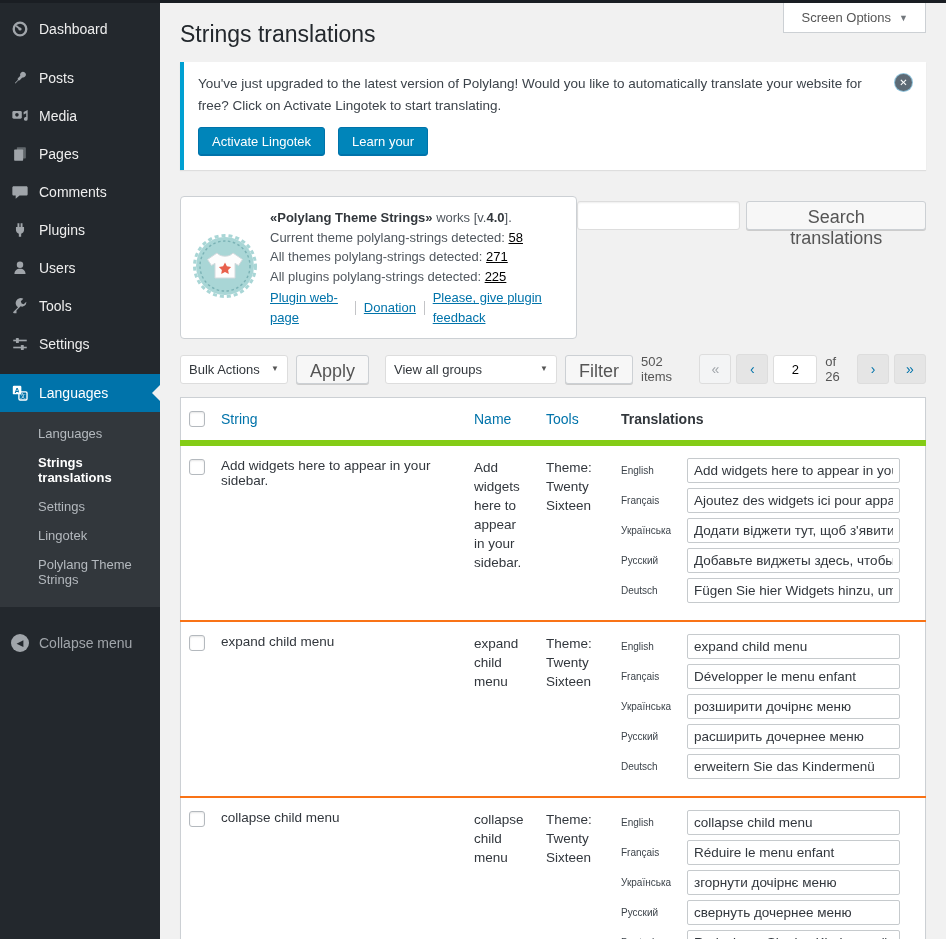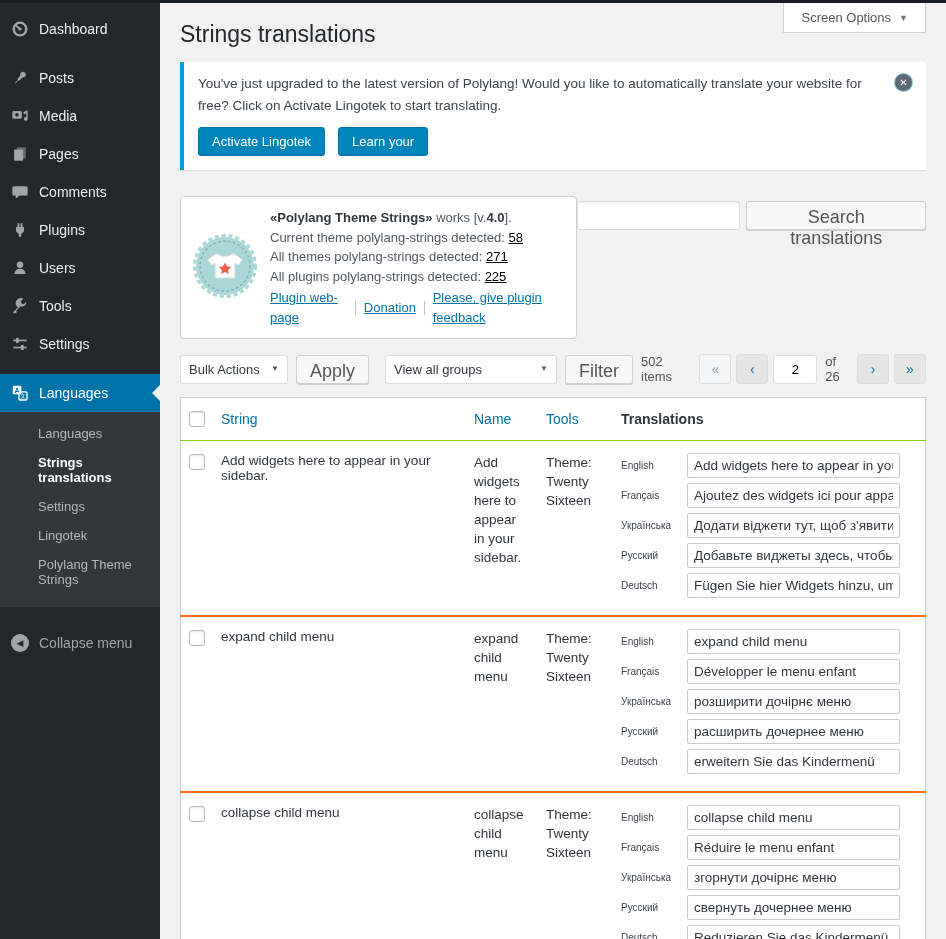--- a/index.html
+++ b/index.html
@@ -111,21 +111,21 @@
   .pg-btn.disabled { background:#f3f4f5; color:#a0a5aa; cursor:default; }
   .pg-input { width:44px; height:29px; text-align:center; border:1px solid #ddd; border-radius:3px; font-size:13px; }
   .pg-of { color:#555; padding:0 3px; }
 
   
   .strings-table {
     margin-top:13px; width:746px; border-collapse:collapse; background:#fff;
     border:1px solid #ccd0d4; box-shadow:0 1px 1px rgba(0,0,0,.04);
   }
   .strings-table th { text-align:left; font-weight:400; font-size:14px; padding:10px 8px; }
-  .strings-table thead tr { border-bottom:1px solid #84cc16; }
+  .strings-table thead tr { border-bottom:6px solid #84cc16; }
   .strings-table th a { color:#0073aa; text-decoration:none; }
   .strings-table th.h-trans { color:#32373c;font-weight:bold; }
   .strings-table td { vertical-align:top; padding:12px 8px; font-size:13.5px; color:#32373d; }
   .strings-table tbody tr + tr { border-top:2px solid #f97316; }
   .col-cb { width:30px; }
   .col-string { width:253px; }
   .col-name { width:72px; }
   .col-group { width:75px; }
   .c-name, .c-group { font-size:13px; line-height:19px; color:#3c434a; }
   .cb-cell { padding-top:13px !important; }

